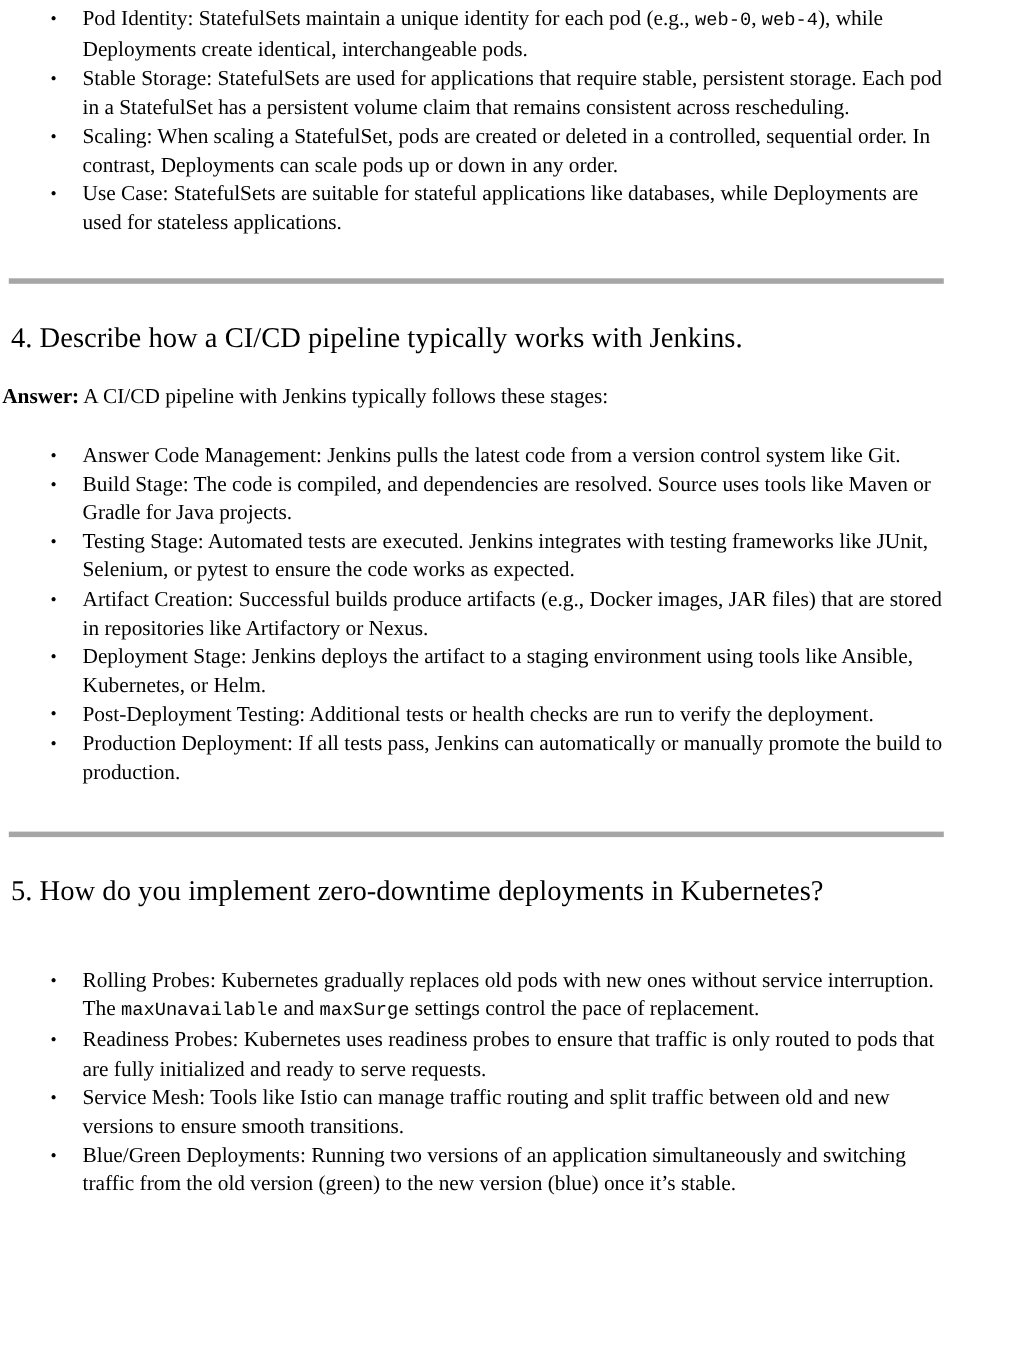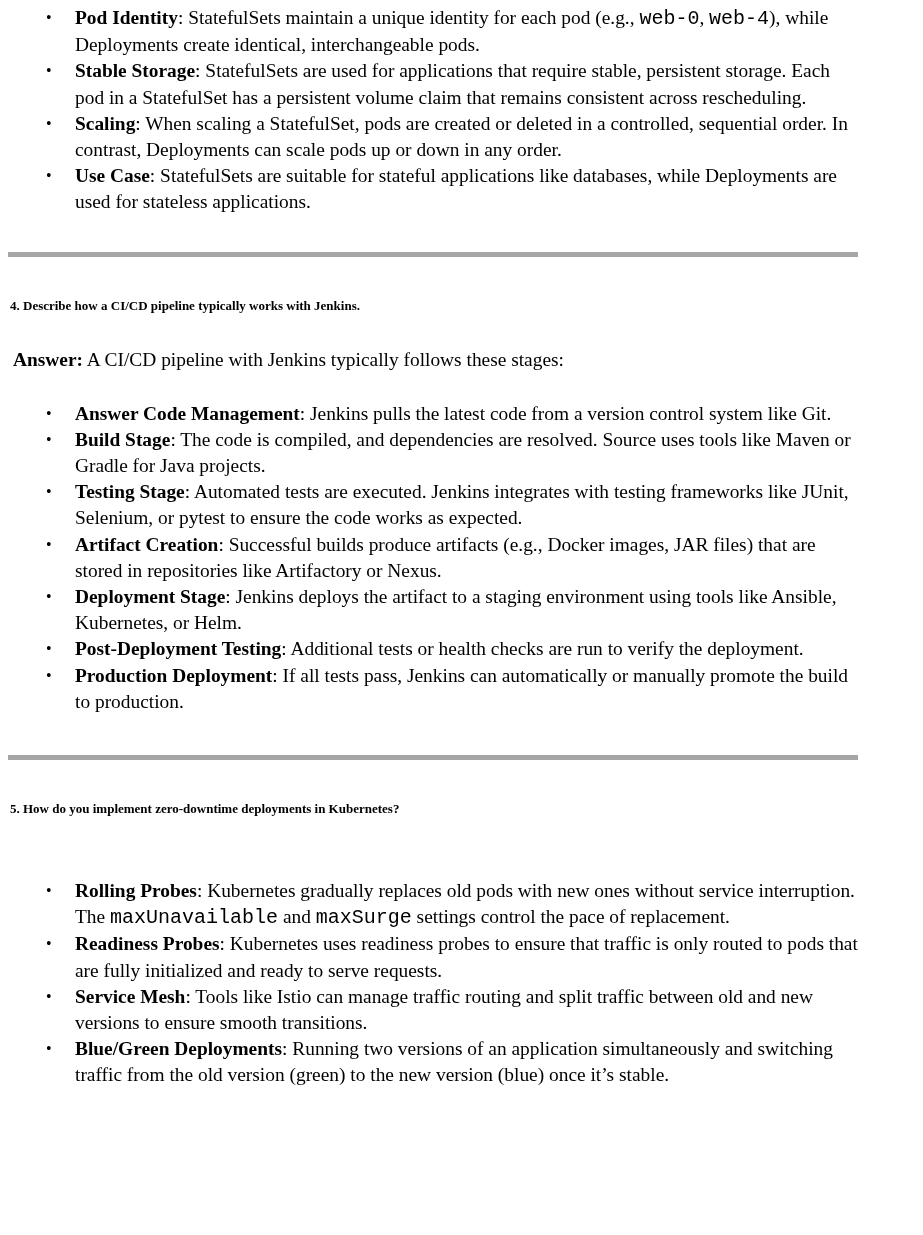--- a/index.html
+++ b/index.html
@@ -39,43 +39,43 @@
     text-align: left;
   }
   ul.bullets > li .dot {
     position: absolute;
     left: 46px;
     top: 0;
     font-size: 16px;
     line-height: 26.2px;
   }
   .lead {
-    font-weight: bold;
+    font-weight: normal;
     text-align: right;
   }
   code, .code {
     font-family: "Liberation Mono", "DejaVu Sans Mono", monospace;
-    font-size: 20px;
+    font-size: 17px;
     letter-spacing: 0px;
   }
 
   
   .qheading {
-    font-size: 13px;
-    font-weight: bold;
+    font-size: 26px;
+    font-weight: normal;
     line-height: 26px;
     margin: 0;
     padding-left: 10px;
     padding-right: 49px;
   }
   .answer {
     font-size: 19.4px;
     line-height: 26px;
     margin: 0;
-    padding-left: 13px;
+    padding-left: 2px;
     padding-right: 63px;
   }
   .answer .alabel {
     font-weight: bold;
   }
 
   
   .divider {
     height: 5px;
     background: #a6a6a6;

